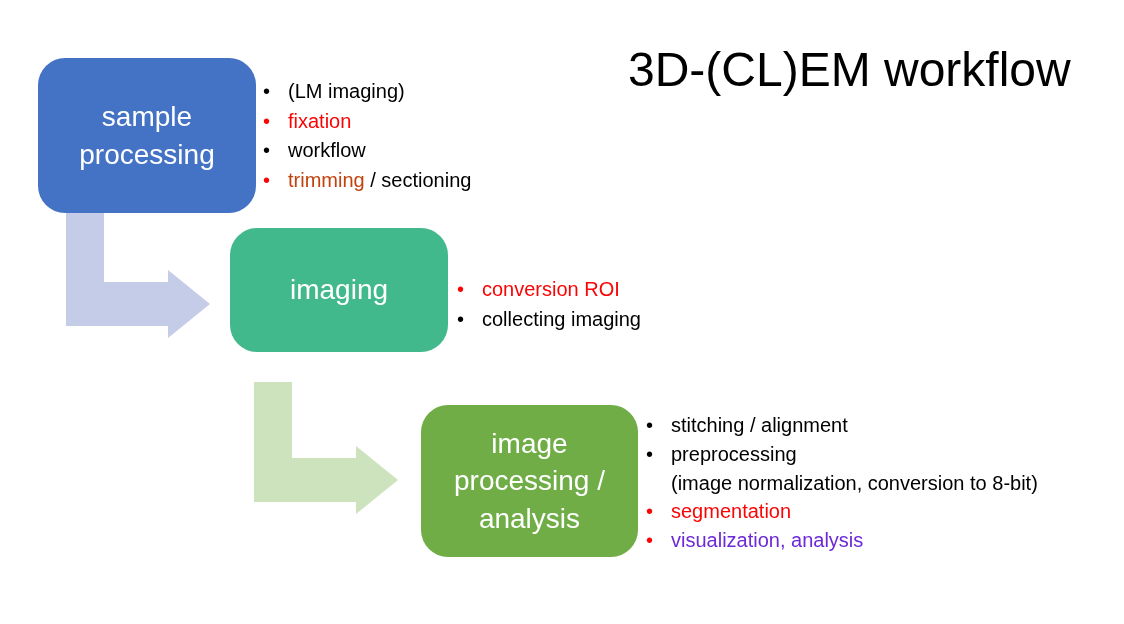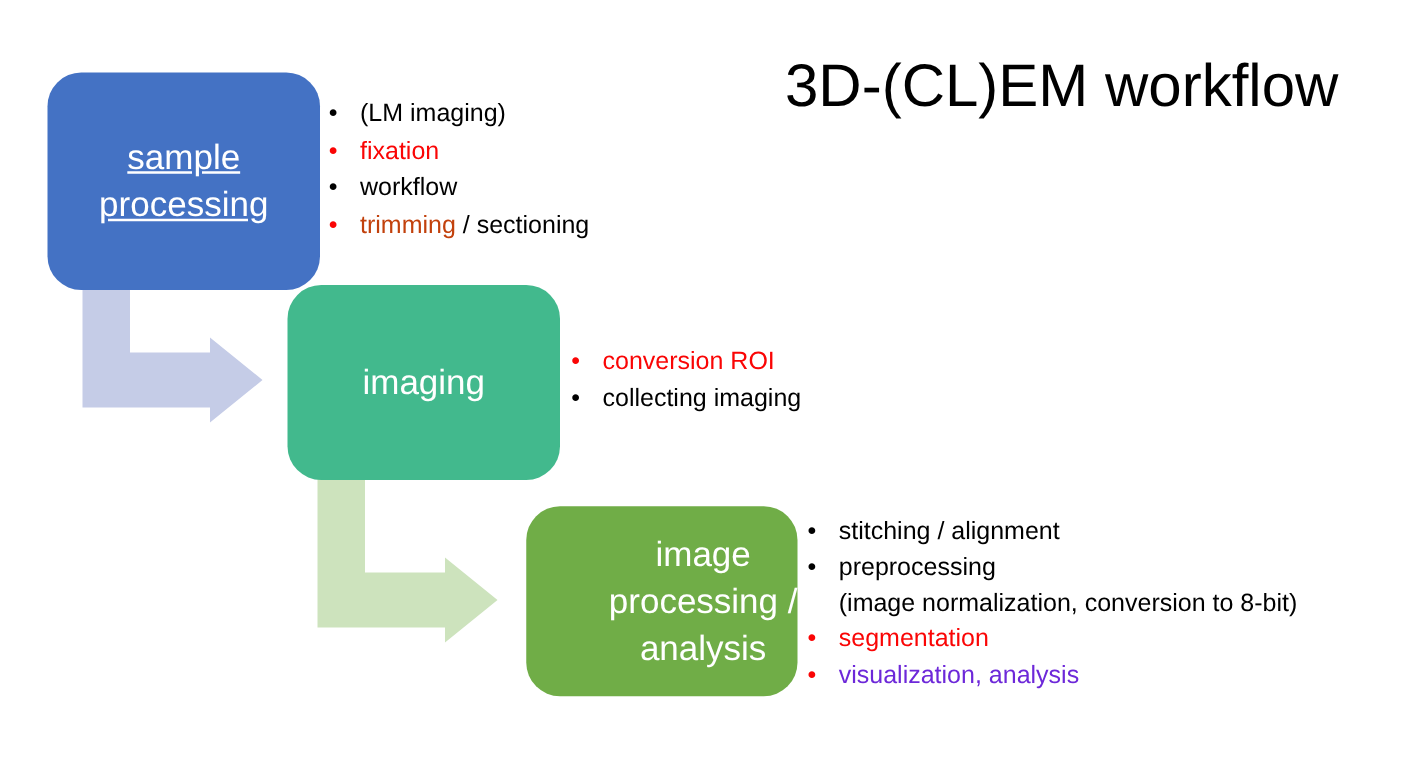--- a/index.html
+++ b/index.html
@@ -11,22 +11,22 @@
     position:absolute; left:628px; top:42px; margin:0;
     font-size:48px; font-weight:400; letter-spacing:0; color:#000;
     white-space:nowrap;
   }
   .arrows { position:absolute; left:0; top:0; pointer-events:none; }
   .box {
     position:absolute; border-radius:27px; color:#ffffff;
     display:flex; align-items:center; justify-content:center;
     text-align:center; font-size:28px; line-height:1.34; white-space:pre-line;
   }
-  .box1 { left:38px;  top:58px;  width:218px; height:174px;text-decoration:underline; }
-  .box2 { left:230px; top:228px; width:218px; height:156px; }
+  .box1 { left:38px;  top:58px;  width:218px; height:155px; }
+  .box2 { left:230px; top:228px; width:218px; height:124px; }
   .box3 { left:421px; top:405px; width:217px; height:152px; }
   .bullets { position:absolute; font-size:20px; }
   .g1 { left:258px; top:77px; }
   .g2 { left:452px; top:275px; }
   .g3 { left:641px; top:411px; }
   .g1 .bullet-row, .g2 .bullet-row { line-height:29.5px; }
   .g3 .bullet-row { line-height:28.8px; }
   .bullet-row { display:flex; white-space:nowrap; }
   .dot {
     flex:0 0 30px; width:30px; box-sizing:border-box;
@@ -47,21 +47,21 @@
 
   <div class="box box1" style="background: rgb(68, 114, 196);">
     <span>sample
 processing</span>
   </div>
 
   <div class="box box2" style="background: rgb(66, 185, 141);">
     <span>imaging</span>
   </div>
 
-  <div class="box box3" style="background: rgb(112, 173, 71); justify-content: flex-end;">
+  <div class="box box3" style="background: rgb(112, 173, 71);">
     <span>image
 processing /
 analysis</span>
   </div>
 
   <div class="bullets g1">
       <div class="bullet-row">
         <span class="dot" style="color: rgb(0, 0, 0);">•</span>
         <span class="bullet-text"><span style="color: rgb(0, 0, 0);">(LM imaging)</span></span>
       </div>

